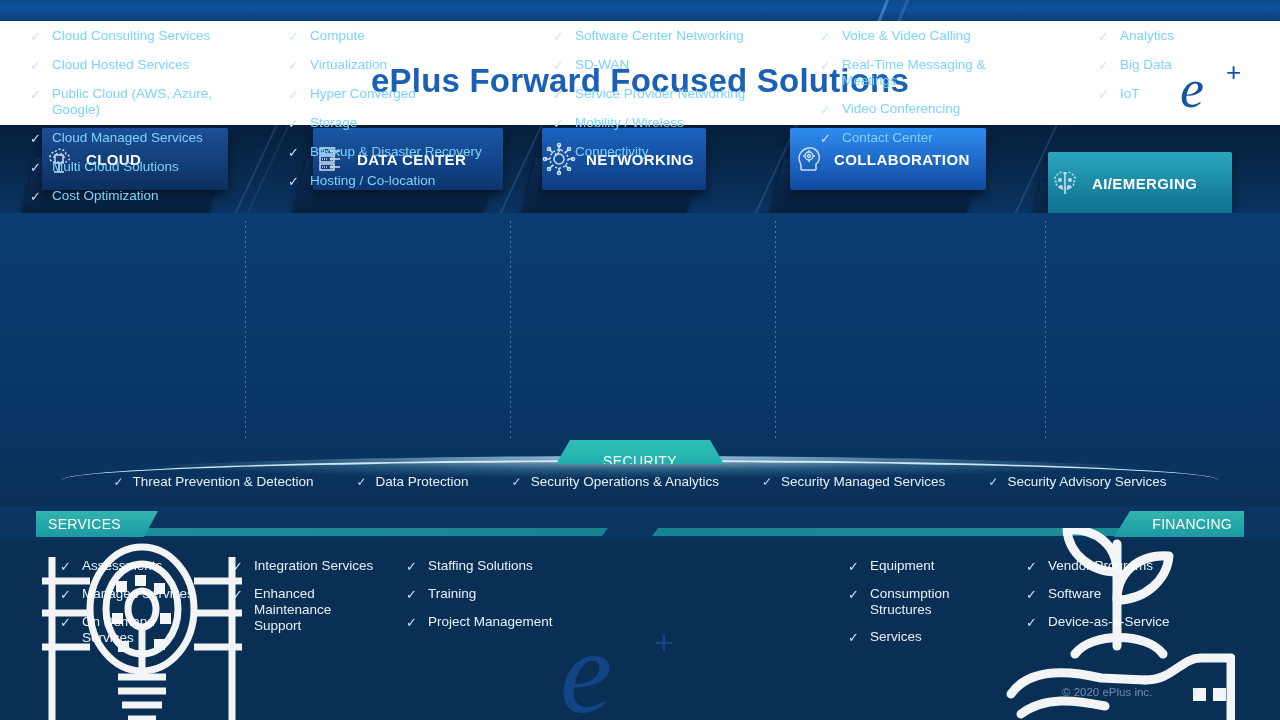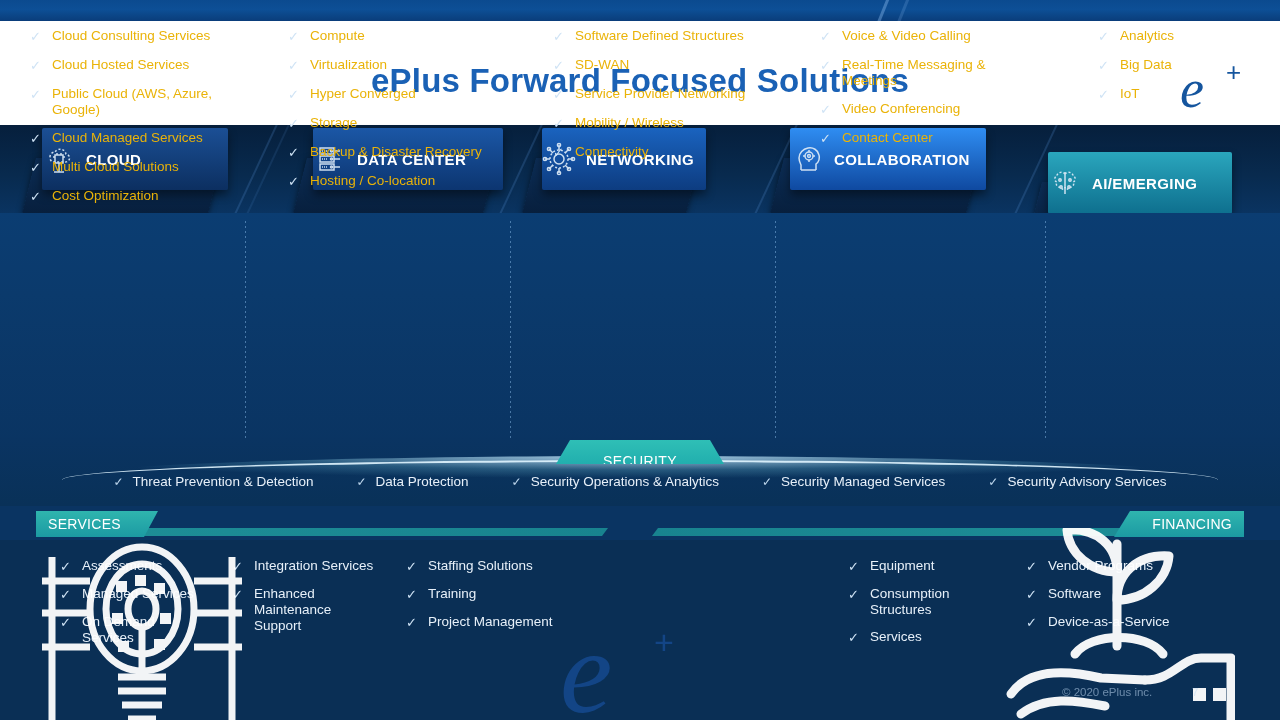--- a/index.html
+++ b/index.html
@@ -71,21 +71,21 @@
     position: absolute; left: 0; top: 213px; width: 1280px; height: 232px;
     background: linear-gradient(180deg,#0b3d72 0%, #0b3a6c 35%, #0a3462 100%);
   }
   .panel .vdiv {
     position: absolute; top: 8px; width: 1px; height: 222px;
     background: repeating-linear-gradient(180deg, rgba(150,200,245,.45) 0 2px, rgba(150,200,245,0) 2px 5px);
   }
   .col { position: absolute; top: 28px; }
   .item { display: flex; gap: 11px; margin-bottom: 12px; align-items: flex-start; }
   .item .chk { color: #cfe3f5; font-size: 13px; line-height: 17px; flex: none; }
-  .item .txt { color: #eab308; font-size: 13.5px; line-height: 16px; }
+  .item .txt { color: #7dd3fc; font-size: 13.5px; line-height: 16px; }
 
   
   .secband {
     position: absolute; left: 0; top: 438px; width: 1280px; height: 68px;
     background: linear-gradient(180deg,#0a3462 0%, #093158 100%);
     overflow: hidden;
   }
   .sec-lens {
     position: absolute; left: 60px; top: 18px; width: 1160px; height: 22px;
     background: radial-gradient(ellipse at 50% 0%, rgba(200,235,255,.85) 0%, rgba(120,200,220,.25) 45%, rgba(10,52,98,0) 72%);
@@ -333,21 +333,21 @@
       <span class="txt">Backup &amp; Disaster Recovery</span>
         </div>
         <div class="item">
           <span class="chk">✓</span>
       <span class="txt">Hosting / Co-location</span>
         </div>
       </div>
       <div class="col" style="left: 553px; width: 205px;">
         <div class="item">
           <span class="chk">✓</span>
-      <span class="txt">Software Defined Structures</span>
+      <span class="txt">Software Center Networking</span>
         </div>
         <div class="item">
           <span class="chk">✓</span>
       <span class="txt">SD-WAN</span>
         </div>
         <div class="item">
           <span class="chk">✓</span>
       <span class="txt">Service Provider Networking</span>
         </div>
         <div class="item">

